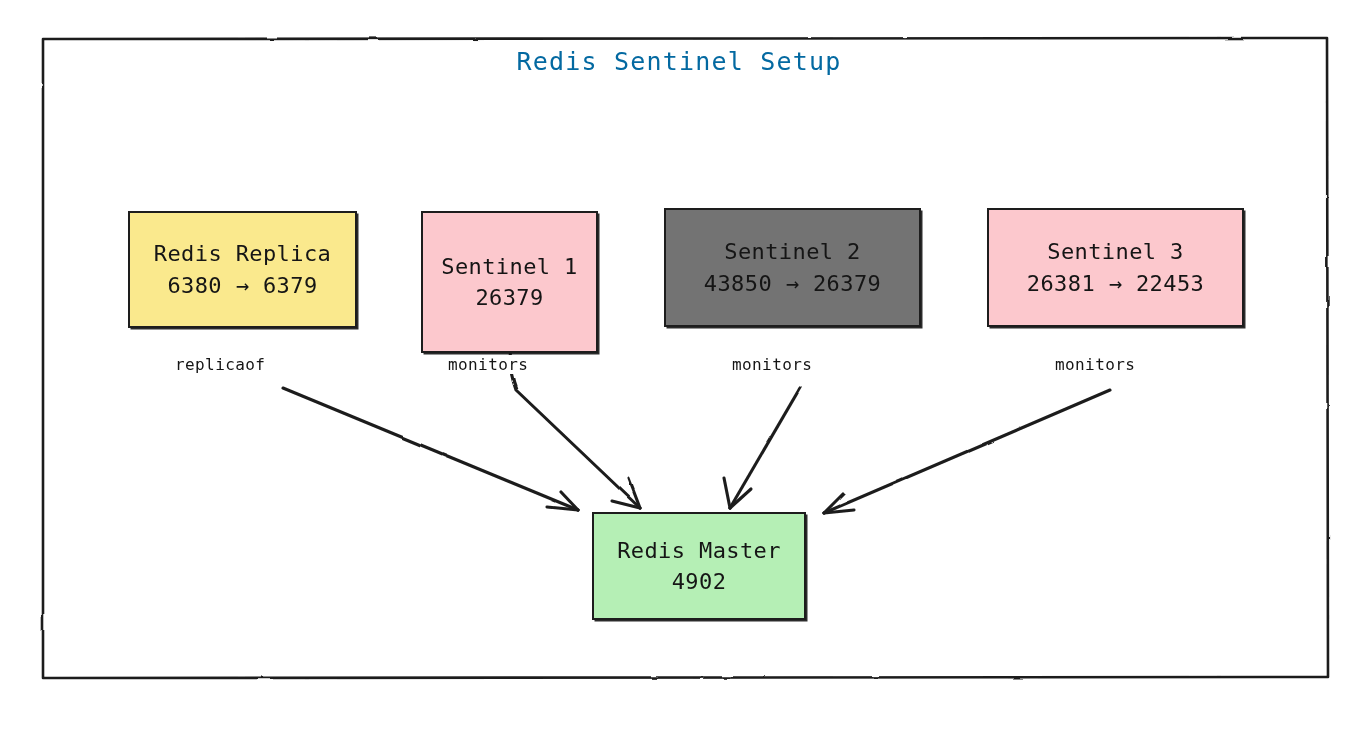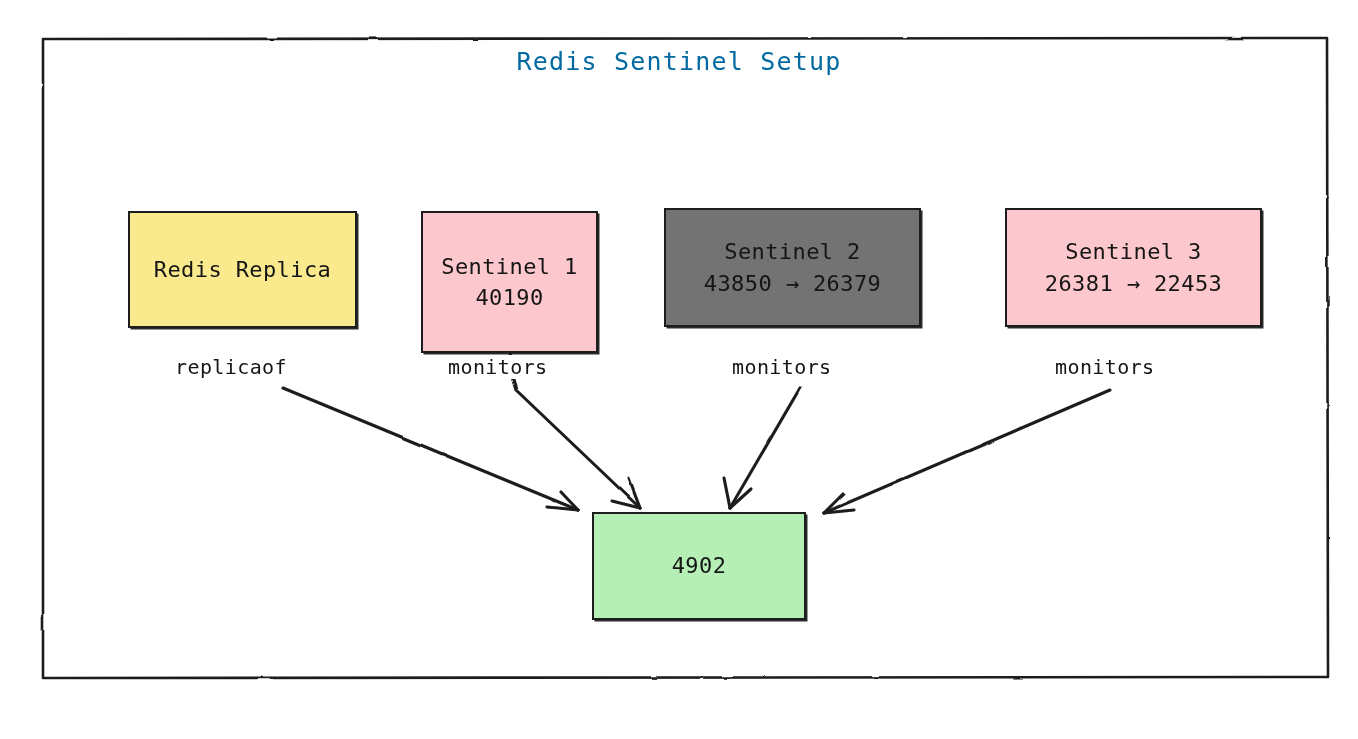--- a/index.html
+++ b/index.html
@@ -60,33 +60,32 @@
     width: 257px;
     height: 119px;
     background: #737373;
   }
   #node-sentinel3 {
     left: 987px;
     top: 208px;
     width: 257px;
     height: 119px;
     background: #fcc8cd;
-    margin-left: 18px;
   }
   #node-master {
     left: 592px;
     top: 512px;
     width: 214px;
     height: 108px;
     background: #b5efb5;
   }
   .edge-label {
     position: absolute;
     font-family: "DejaVu Sans Mono", "Liberation Mono", monospace;
-    font-size: 20px;
+    font-size: 16px;
     color: #151515;
     letter-spacing: 0.4px;
     white-space: nowrap;
     background: #ffffff;
     padding: 0 3px;
   }
   #label-replicaof { left: 172px; top: 355px; }
   #label-monitors1 { left: 445px; top: 355px; }
   #label-monitors2 { left: 729px; top: 355px; }
   #label-monitors3 { left: 1052px; top: 355px; }
@@ -138,37 +137,39 @@
       <path d="M 824 513 L 854 510"></path>
       <path d="M 824 513 L 843 494"></path>
     </g>
   </g>
 </svg>
 
 <div id="diagram-title">Redis Sentinel Setup</div>
 
 <div class="node" id="node-replica">
   <div class="line1">Redis Replica</div>
+  <div class="line2">6380 → 6379</div>
 </div>
 
 <div class="node" id="node-sentinel1">
   <div class="line1">Sentinel 1</div>
-  <div class="line2">40190</div>
+  <div class="line2">26379</div>
 </div>
 
 <div class="node" id="node-sentinel2">
   <div class="line1">Sentinel 2</div>
   <div class="line2">43850 → 26379</div>
 </div>
 
 <div class="node" id="node-sentinel3">
   <div class="line1">Sentinel 3</div>
   <div class="line2">26381 → 22453</div>
 </div>
 
 <div class="node" id="node-master">
+  <div class="line1">Redis Master</div>
   <div class="line2">4902</div>
 </div>
 
 <div class="edge-label" id="label-replicaof">replicaof</div>
 <div class="edge-label" id="label-monitors1">monitors</div>
 <div class="edge-label" id="label-monitors2">monitors</div>
 <div class="edge-label" id="label-monitors3">monitors</div>
 
 </body></html>

